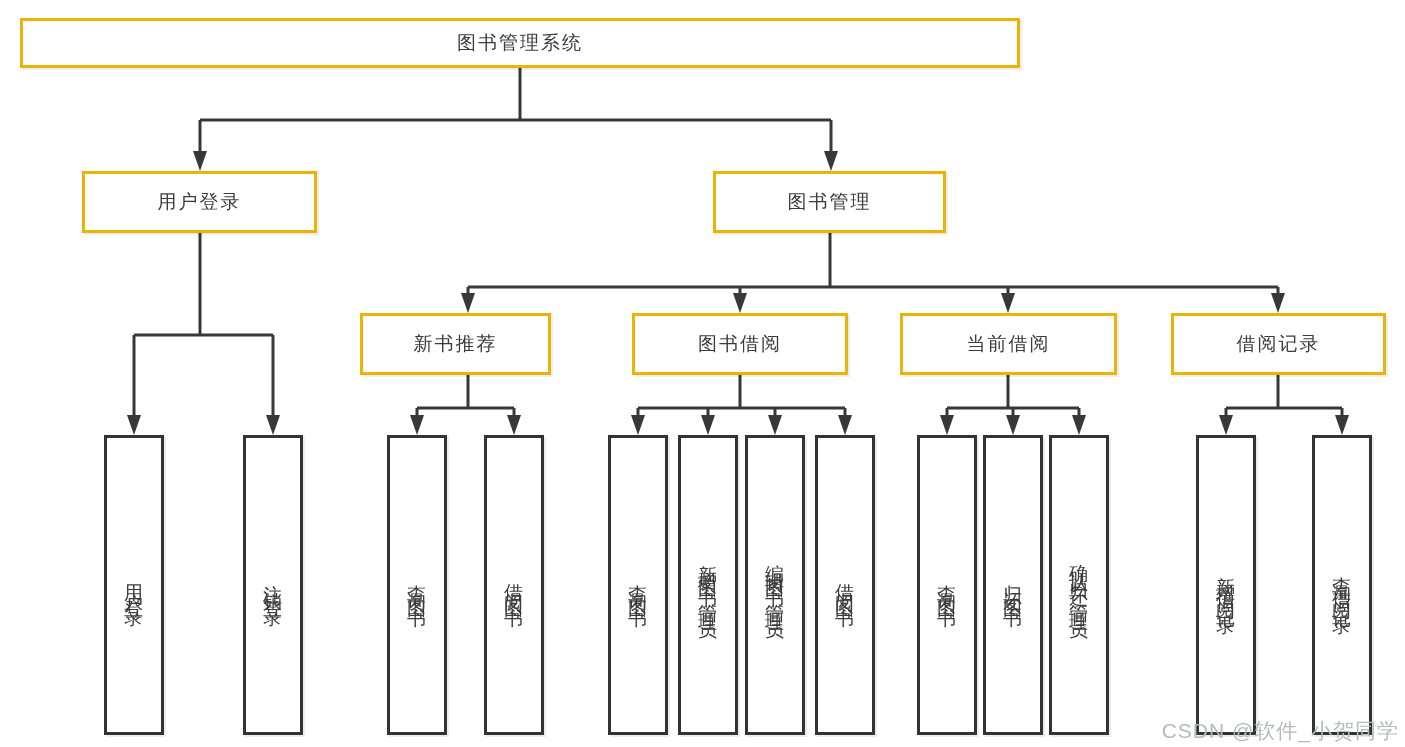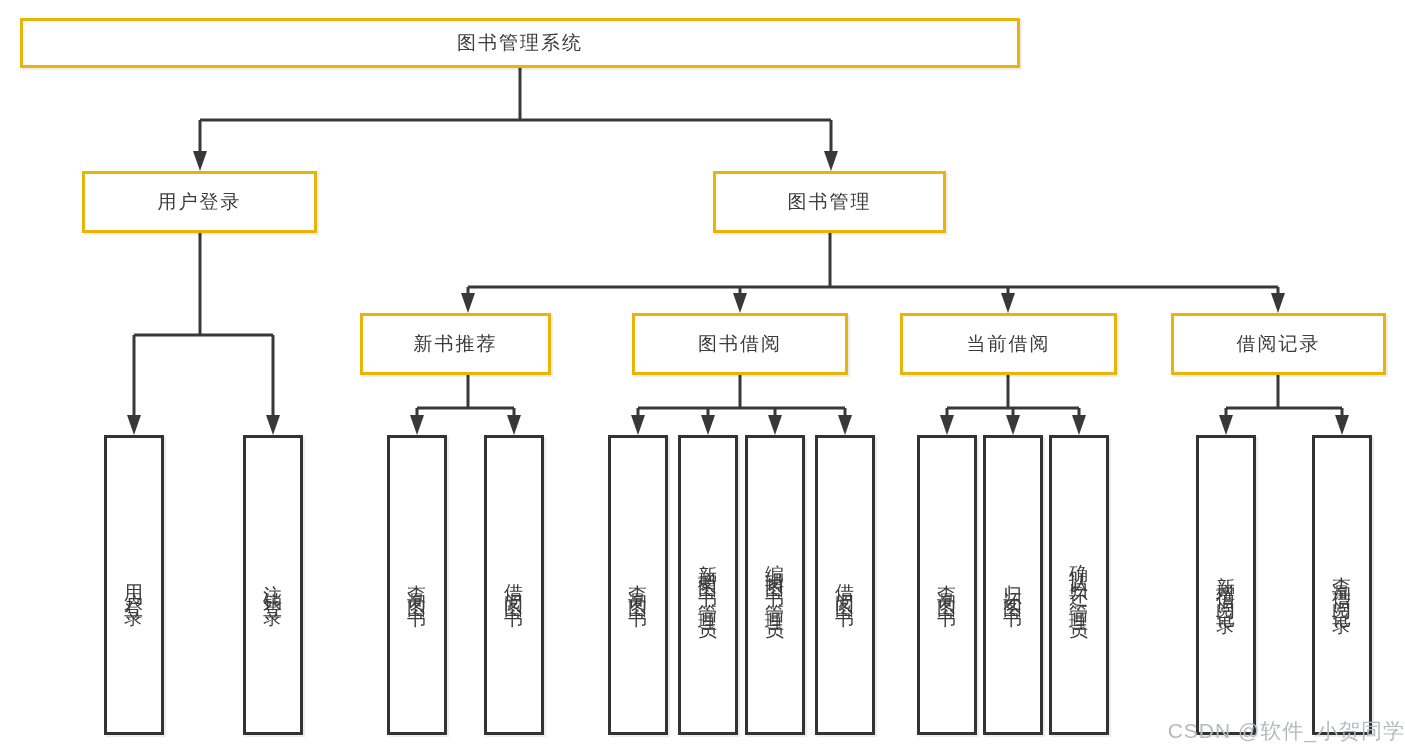--- a/index.html
+++ b/index.html
@@ -47,21 +47,21 @@
     writing-mode: vertical-rl;
     text-orientation: mixed;
     font-size: 19px;
     line-height: 1;
     letter-spacing: 8px;
     color: #3b3b3b;
     white-space: nowrap;
   }
   #watermark {
     position: absolute;
-    right: 0;
+    right: 6px;
     bottom: 2px;
     font-size: 21px;
     color: #b6b9be;
     letter-spacing: 1px;
   }
 </style>
 </head>
 <body>
 
 <div id="canvas">

